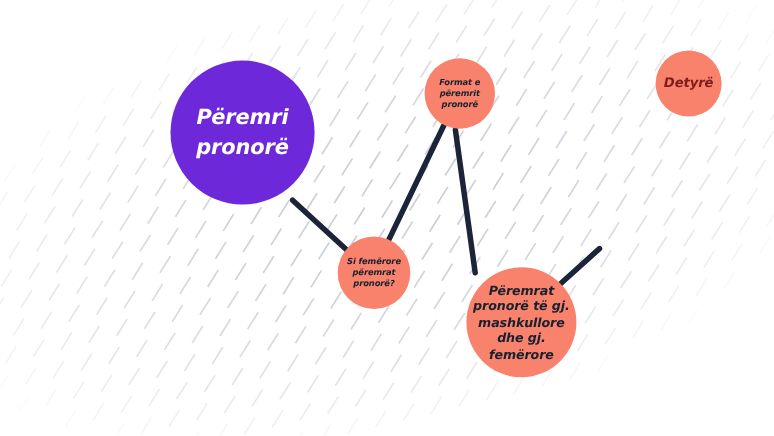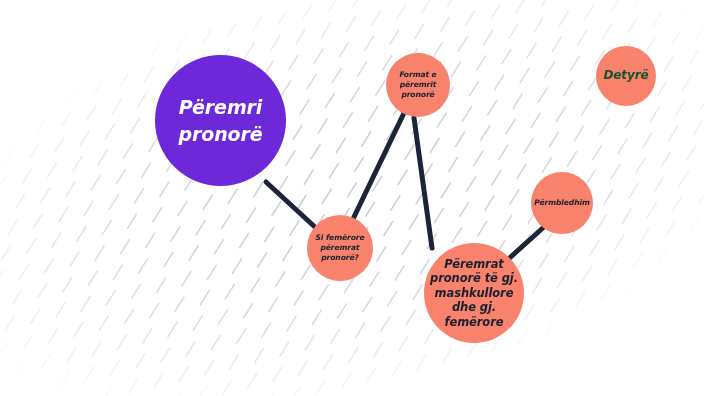--- a/index.html
+++ b/index.html
@@ -48,21 +48,21 @@
   .node-root {
     background: #6d28d9;
     color: #ffffff;
   }
   .node-salmon-dark {
     background: #f9826c;
     color: #18212f;
   }
   .node-salmon-light {
     background: #f9826c;
-    color: #14532d;
+    color: #7f1d1d;
   }
   .node-label {
     display: block;
     white-space: pre-line;
   }
   #node-root-main { left: 155px; top: 55px; width: 131px; height: 131px; }
   #node-root-main .node-label { font-size: 19px; line-height: 1.42; }
   #node-format { left: 386px; top: 53px; width: 64px; height: 64px; }
   #node-format .node-label { font-size: 7.6px; }
   #node-detyre { left: 596px; top: 46px; width: 60px; height: 60px; }
@@ -542,23 +542,20 @@
   <div class="node node-salmon-light" id="node-detyre">
     <span class="node-label">Detyrë</span>
   </div>
 
   <div class="node node-salmon-dark" id="node-perdoren">
     <span class="node-label">Si femërore
 përemrat
 pronorë?</span>
   </div>
 
-  <div class="node node-salmon-dark" id="node-permbledhim">
-    <span class="node-label">Përmbledhim</span>
-  </div>
 
   <div class="node node-salmon-dark" id="node-gjinia">
     <span class="node-label">Përemrat
 pronorë të gj.
 mashkullore
 dhe gj.
 femërore</span>
   </div>
 
 </div>

